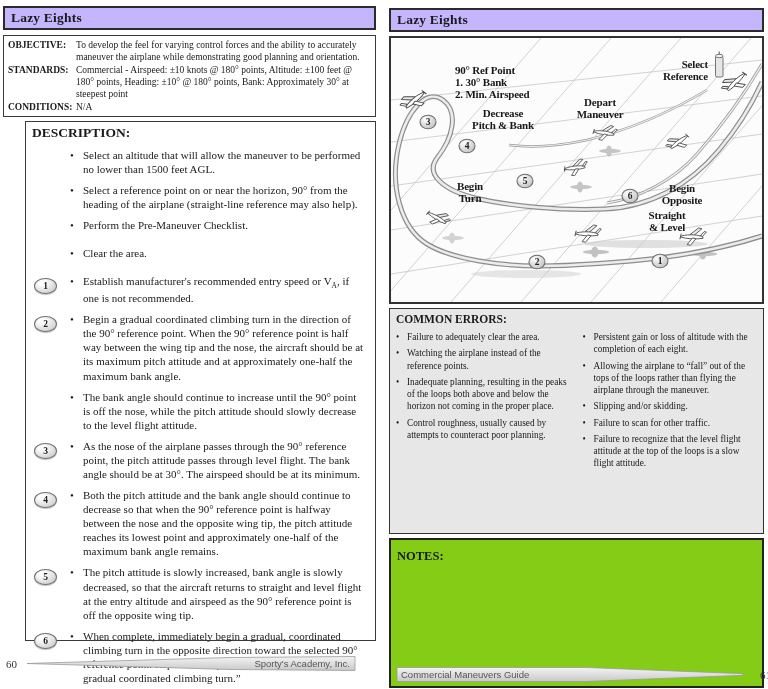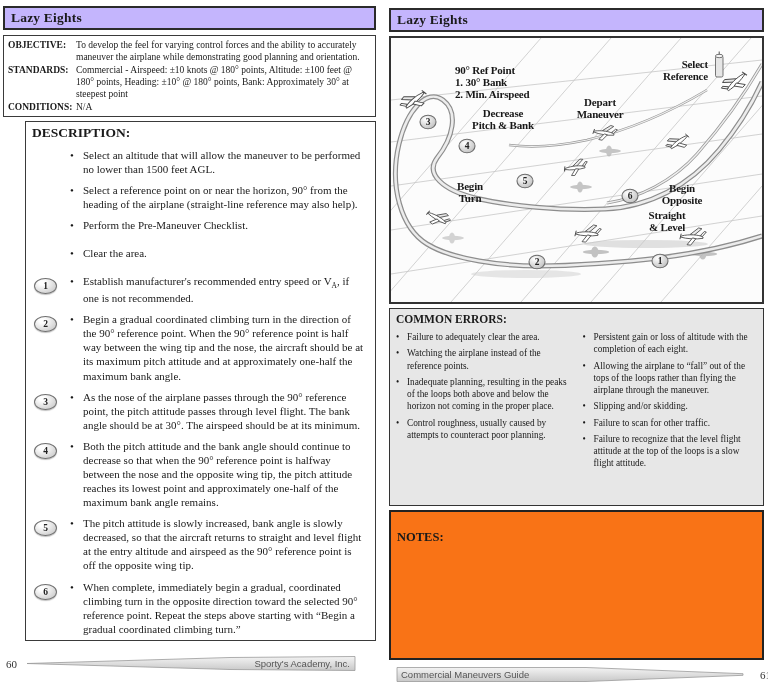--- a/index.html
+++ b/index.html
@@ -38,30 +38,30 @@
   .bullet::before{content:"\2022";}
   .item-text{flex:1;font-size:11px;line-height:1.28;padding-right:3px;}
   .item-text sub{font-size:7.5px;}
 
   
   .diagram-box{margin-top:4px;border:2px solid #333;height:268px;box-sizing:border-box;background:#fcfcfc;}
   .diagram-box svg{display:block;width:100%;height:100%;}
   .dlabel{font-family:"Liberation Serif",serif;font-weight:bold;font-size:11px;fill:#181818;letter-spacing:-.2px;}
   .badge-num{font-family:"Liberation Serif",serif;font-weight:bold;font-size:9.5px;fill:#222;text-anchor:middle;}
 
-  .errors-box{margin-top:4px;background:#e7e7e7;border:1px solid #333;padding:4px 6px;height:198px;box-sizing:border-box;}
+  .errors-box{margin-top:4px;background:#e7e7e7;border:1px solid #333;padding:4px 6px;height:226px;box-sizing:border-box;}
   .errors-title{font-weight:bold;font-size:11.5px;}
   .errors-cols{display:flex;gap:12px;margin-top:2px;}
   .errors-col{flex:1;}
   .err-item{display:flex;margin-top:4px;}
   .err-bullet{width:11px;flex:none;font-size:9.3px;line-height:1.32;}
   .err-bullet::before{content:"\2022";}
   .err-text{flex:1;font-size:9.3px;line-height:1.32;}
 
-  .notes-box{margin-top:4px;border:2px solid #222;height:150px;box-sizing:border-box;padding:18px 6px;background:#f97316;}
+  .notes-box{margin-top:4px;border:2px solid #222;height:150px;box-sizing:border-box;padding:9px 6px;background:#84cc16;}
   .notes-title{font-weight:bold;font-size:12.5px;}
 
   
   .footer{position:absolute;display:flex;align-items:center;}
   .footer-left{left:6px;top:655px;width:370px;gap:8px;text-align:right;}
   .footer-right{left:396px;top:666px;width:375px;gap:6px;}
   .page-num{font-size:11px;color:#333;}
   .footer svg{display:block;}
   .wedge-text{font-family:"Liberation Sans",sans-serif;font-size:9.5px;fill:#555;}
 </style>
@@ -111,20 +111,25 @@
     </div>
     <div class="desc-item">
       <span class="badge-col"><span class="badge">1</span></span>
       <span class="bullet"></span>
       <span class="item-text"><span>Establish manufacturer's recommended entry speed or V</span><sub>A</sub><span>, if one is not recommended.</span></span>
     </div>
     <div class="desc-item">
       <span class="badge-col"><span class="badge">2</span></span>
       <span class="bullet"></span>
       <span class="item-text">Begin a gradual coordinated climbing turn in the direction of the 90° reference point.  When the 90° reference point is half way between the wing tip and the nose, the aircraft should be at its maximum pitch attitude and at approximately one-half the maximum bank angle.</span>
+    </div>
+    <div class="desc-item">
+      <span class="badge-col"><span class="badge"></span></span>
+      <span class="bullet"></span>
+      <span class="item-text">The bank angle should continue to increase until the 90° point is off the nose, while the pitch attitude should slowly decrease to the level flight attitude.</span>
     </div>
     <div class="desc-item">
       <span class="badge-col"><span class="badge">3</span></span>
       <span class="bullet"></span>
       <span class="item-text">As the nose of the airplane passes through the 90° reference point, the pitch attitude passes through level flight.  The bank angle should be at 30°.  The airspeed should be at its minimum.</span>
     </div>
     <div class="desc-item">
       <span class="badge-col"><span class="badge">4</span></span>
       <span class="bullet"></span>
       <span class="item-text">Both the pitch attitude and the bank angle should continue to decrease so that when the 90° reference point is halfway between the nose and the opposite wing tip, the pitch attitude reaches its lowest point and approximately one-half of the maximum bank angle remains.</span>

